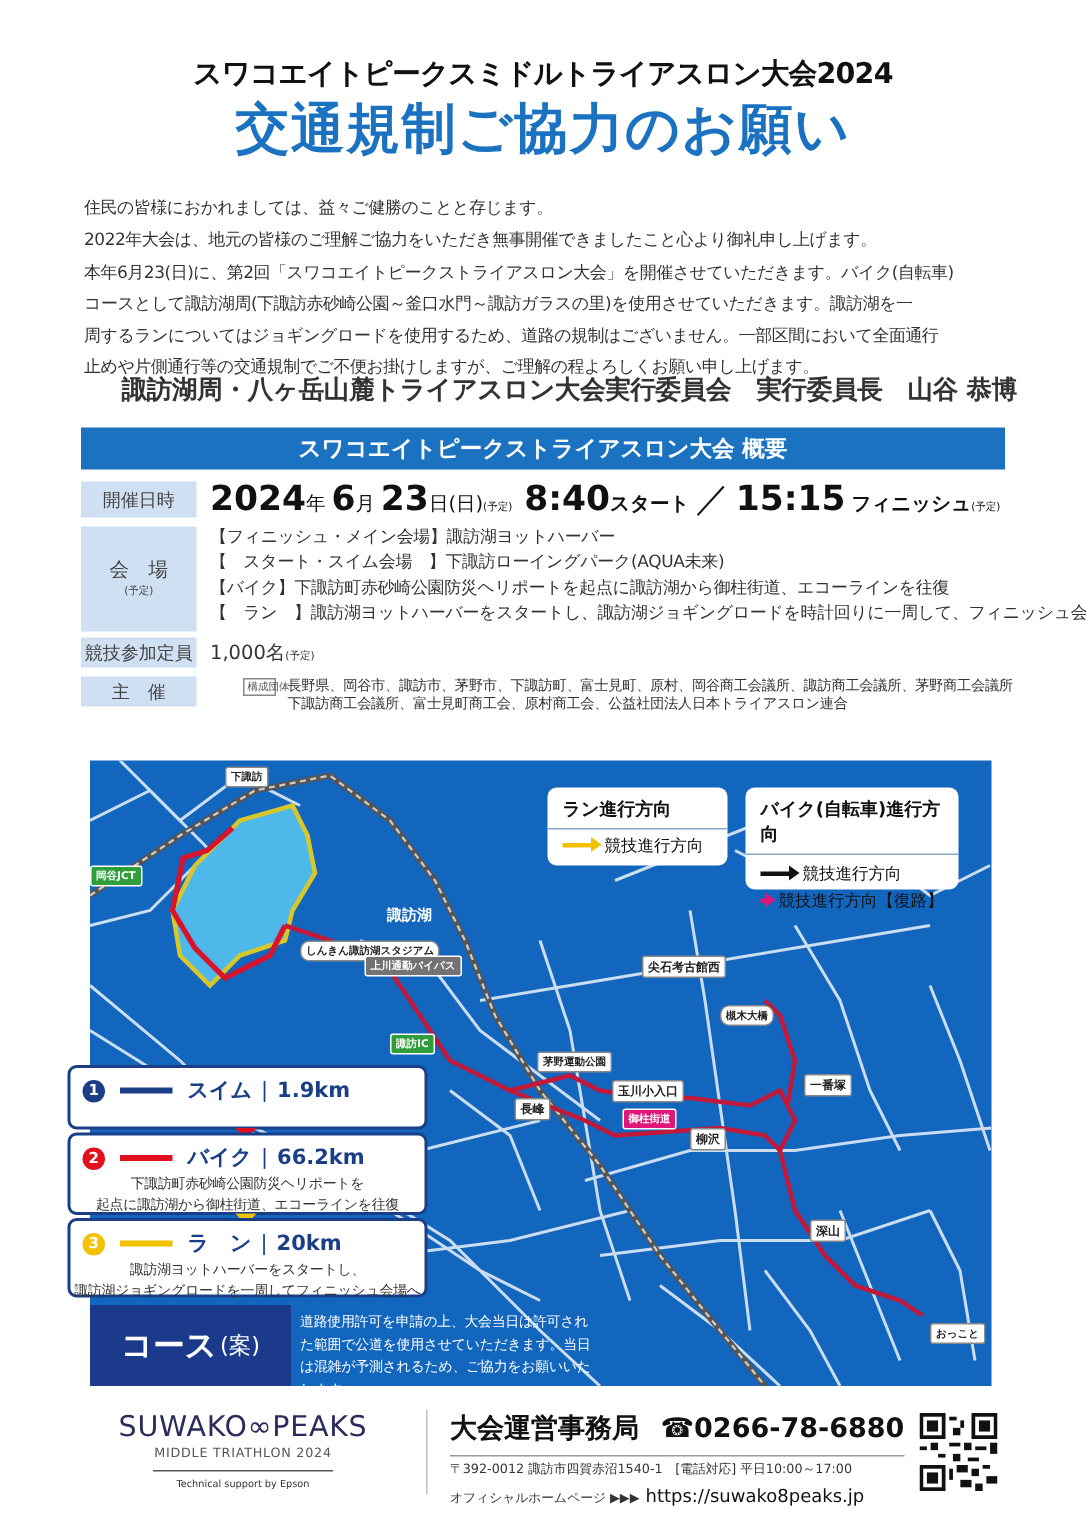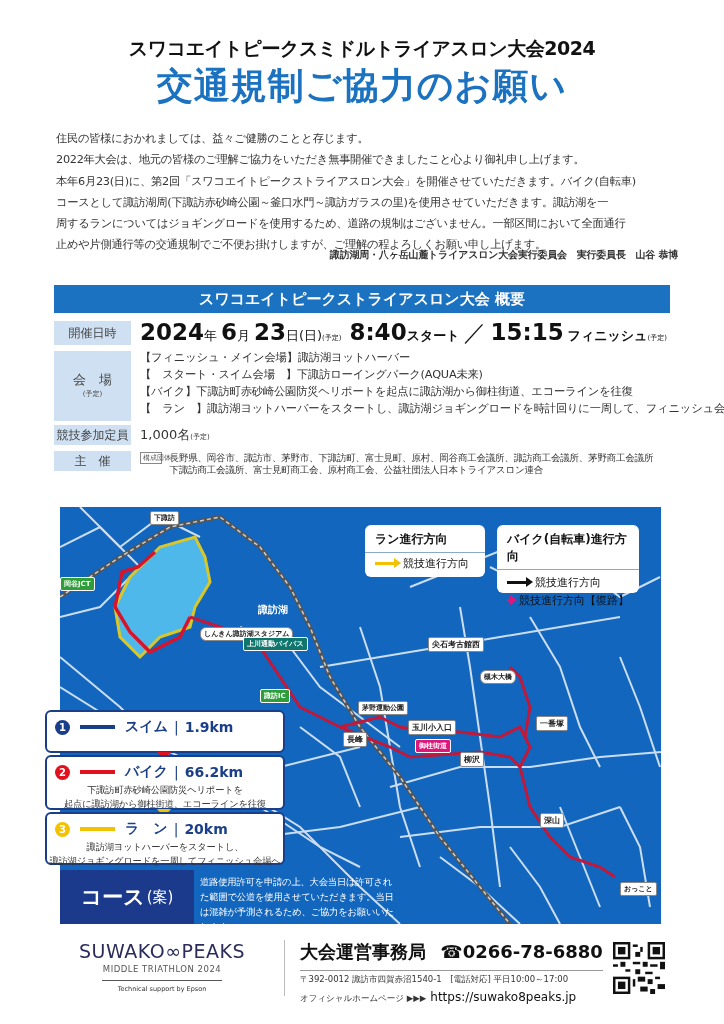--- a/index.html
+++ b/index.html
@@ -16,21 +16,21 @@
     position: absolute; left: 0; top: 62px; width: 724px; text-align: center;
     font-size: 36px; font-weight: bold; color: #1a72c0; letter-spacing: 1px;
   }
   .greeting {
     position: absolute; left: 56px; top: 128px; width: 620px;
     font-size: 11.3px; line-height: 21.3px; color: #333; letter-spacing: -0.3px;
   }
   .greeting p { white-space: nowrap; }
   .signature {
     position: absolute; right: 46px; top: 248px;
-    font-size: 10px; font-weight: bold; color: #333; letter-spacing: -0.2px;
+    font-size: 17px; font-weight: bold; color: #333; letter-spacing: -0.2px;
   }
   .overview-band {
     position: absolute; left: 54px; top: 285px; width: 616px; height: 28px;
     background: #1a72c0; color: #fff; text-align: center;
     font-size: 15px; font-weight: bold; line-height: 28px;
   }
   .row { position: absolute; left: 54px; width: 616px; }
   .row-label {
     position: absolute; left: 0; top: 0; width: 77px;
     background: #cfe0f2; color: #444; text-align: center;
@@ -158,21 +158,21 @@
   <div class="row-label" style="height:20px;line-height:20px;">競技参加定員</div>
   <div class="row-value" style="top:1px;font-size:13px;">
     <span>1,000名</span><span style="font-size:7px;">(予定)</span>
   </div>
 </div>
 
 <div class="row" style="top:451px;height:48px;">
   <div class="row-label" style="height:20px;line-height:20px;">主　催</div>
   <div class="row-value" style="top:1px;">
     <div style="white-space:nowrap;">
-      <span class="member-box" style="width:22px;">構成団体</span>
+      <span class="member-box" style="width:22px;margin-left:22px;">構成団体</span>
       <span class="members">
         <span style="display:block">長野県、岡谷市、諏訪市、茅野市、下諏訪町、富士見町、原村、岡谷商工会議所、諏訪商工会議所、茅野商工会議所</span>
         <span style="display:block">下諏訪商工会議所、富士見町商工会、原村商工会、公益社団法人日本トライアスロン連合</span>
       </span>
     </div>
   </div>
 </div>
 
 <div class="map">
   <svg width="601" height="417" viewBox="0 0 601 417" style="position:absolute;left:0;top:0">
@@ -205,21 +205,21 @@
     <path d="M95,45 L78,60 L62,65 L55,100 L70,125 L90,145 L120,130 L130,110" stroke="#d7142b" stroke-width="3.5" fill="none"></path>
     <path d="M130,110 L160,120 L200,140 L220,170 L240,200 L260,210 L280,220 L300,215 L320,210 L340,220 L370,225 L400,225 L440,230 L460,220 L470,240 L460,260 L470,300 L490,330 L510,350 L540,360 L555,370" stroke="#c2183a" stroke-width="3" fill="none"></path>
     <path d="M280,220 L330,240 L350,250 L420,245 L450,250 L460,260" stroke="#c2183a" stroke-width="3" fill="none"></path>
     <path d="M450,160 L460,170 L470,200 L465,230" stroke="#c2183a" stroke-width="3" fill="none"></path>
   </svg>
 
   <div class="map-label" style="left:195px;top:95px;background:transparent;border:none;color:#fff;font-size:10px;">諏訪湖</div>
   <div class="map-label" style="left:90px;top:4px;">下諏訪</div>
   <div class="map-label" style="left:0px;top:70px;background:#2f9e3a;color:#fff;border-color:#fff;">岡谷JCT</div>
   <div class="map-label" style="left:140px;top:120px;border-radius:6px;">しんきん諏訪湖スタジアム</div>
-  <div class="map-label" style="left:183px;top:130px;background:#0f766e;color:#fff;border-color:#fff;">上川通勤バイパス</div>
+  <div class="map-label" style="left:183px;top:130px;background:#737373;color:#fff;border-color:#fff;">上川通勤バイパス</div>
   <div class="map-label" style="left:200px;top:182px;background:#2f9e3a;color:#fff;border-color:#fff;">諏訪IC</div>
   <div class="map-label" style="left:368px;top:130px;font-size:8px;">尖石考古館西</div>
   <div class="map-label" style="left:420px;top:163px;border-radius:6px;">槻木大橋</div>
   <div class="map-label" style="left:298px;top:194px;">茅野運動公園</div>
   <div class="map-label" style="left:348px;top:213px;font-size:8px;">玉川小入口</div>
   <div class="map-label" style="left:283px;top:225px;font-size:8px;">長峰</div>
   <div class="map-label" style="left:355px;top:232px;background:#e0167a;color:#fff;border-color:#fff;">御柱街道</div>
   <div class="map-label" style="left:400px;top:245px;font-size:8px;">柳沢</div>
   <div class="map-label" style="left:476px;top:209px;font-size:8px;">一番塚</div>
   <div class="map-label" style="left:480px;top:306px;font-size:8px;">深山</div>

